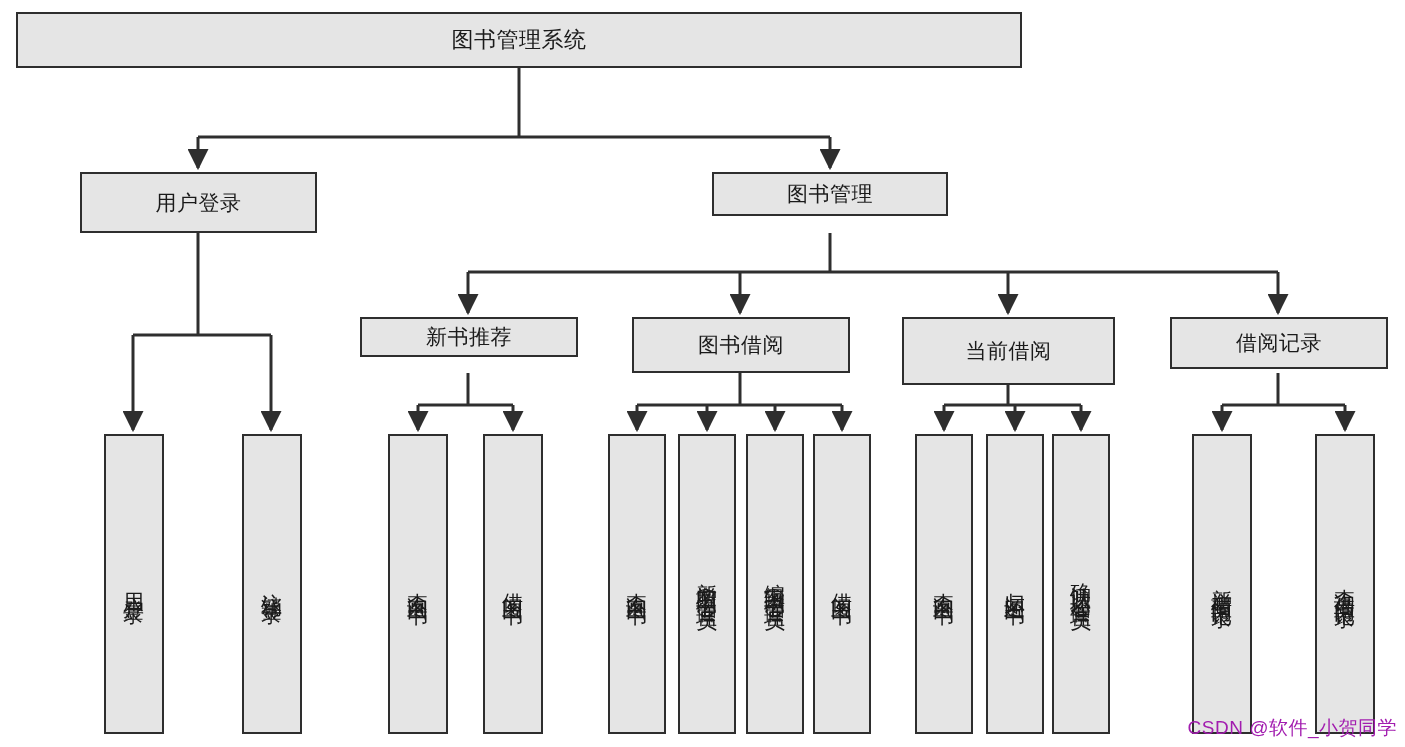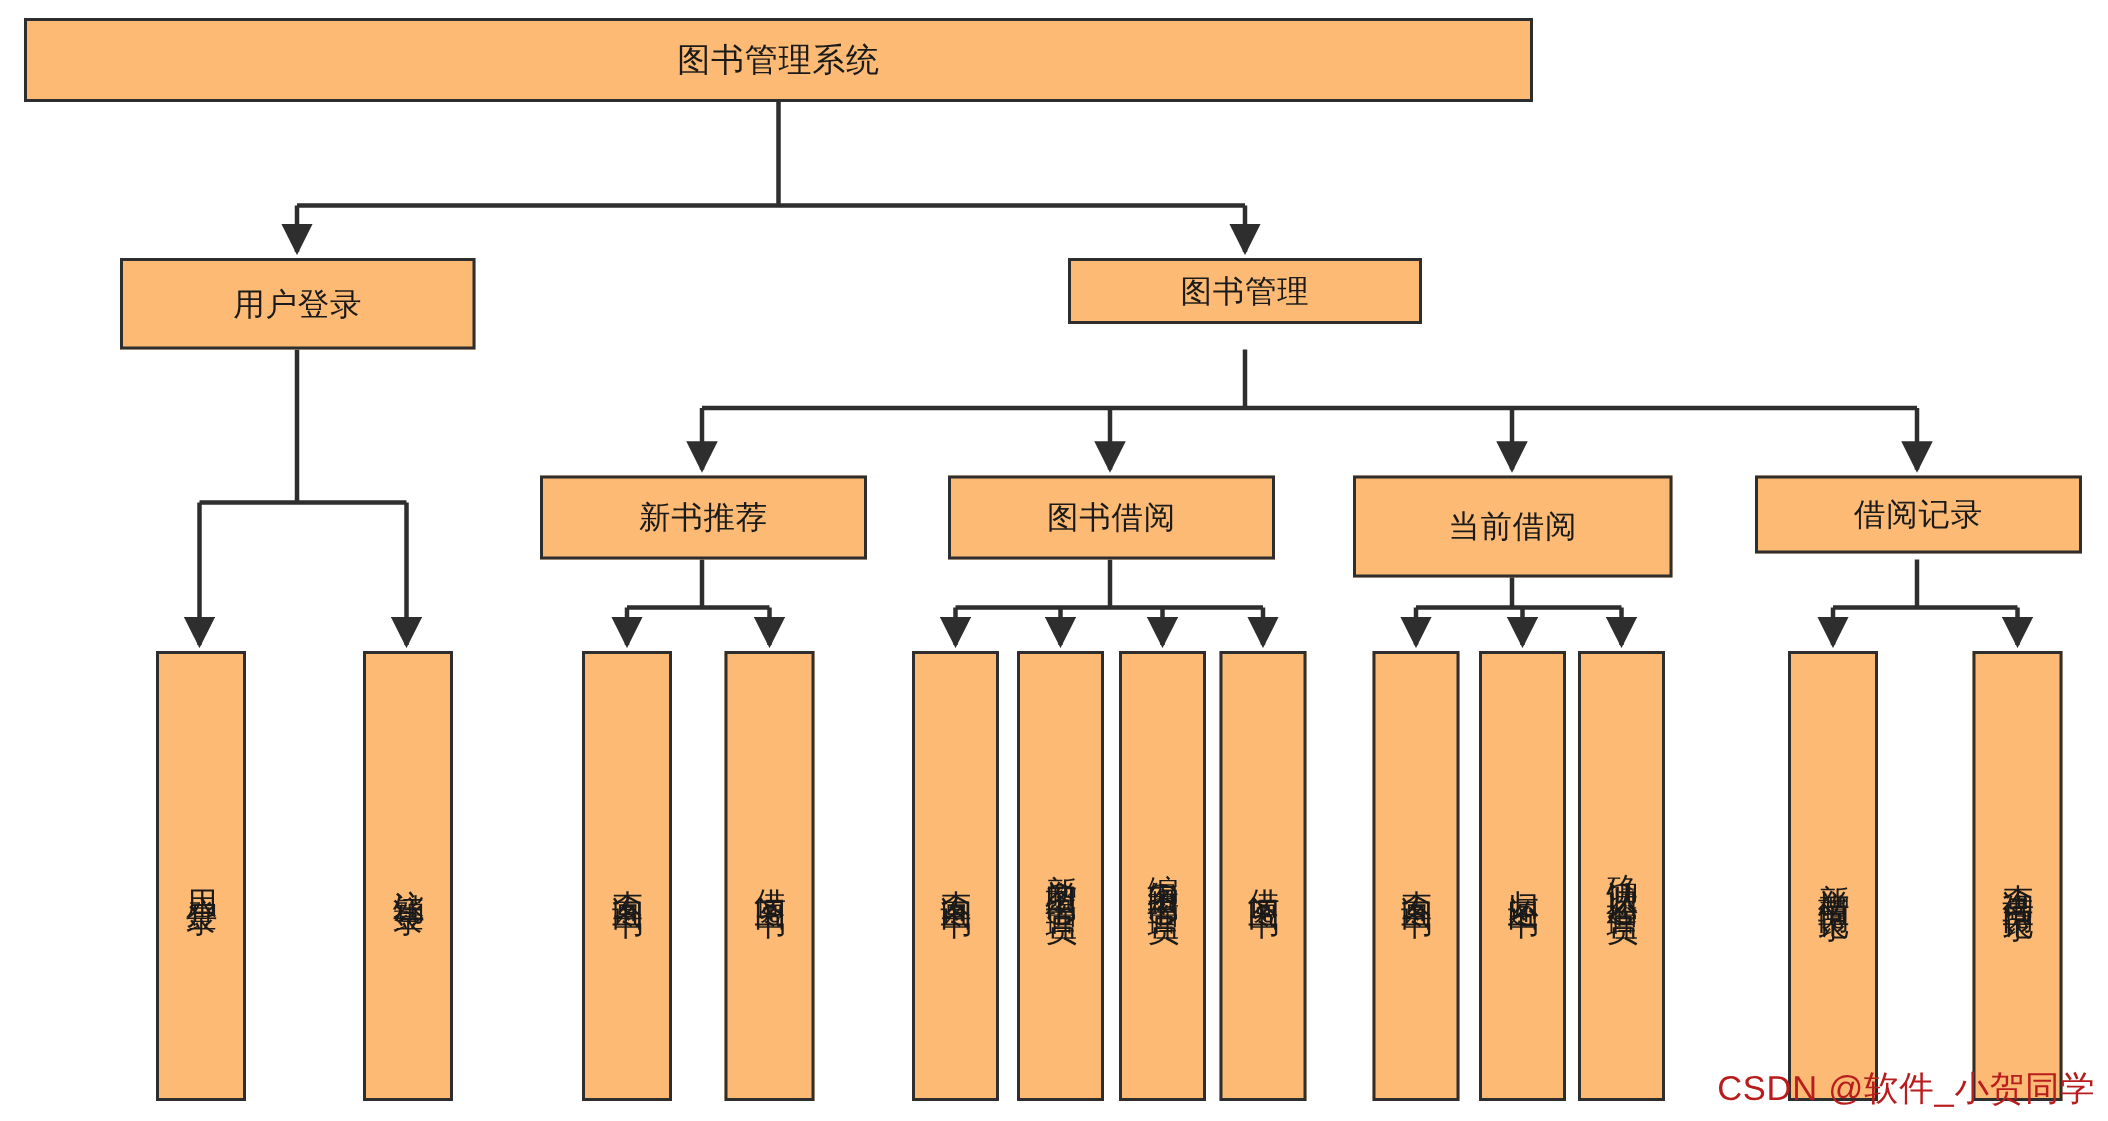--- a/index.html
+++ b/index.html
@@ -19,21 +19,21 @@
     position: absolute;
     left: 0;
     top: 0;
     width: 1405px;
     height: 747px;
   }
   .node {
     position: absolute;
     box-sizing: border-box;
     border: 2px solid #2e2e2e;
-    background: #fdba74;
+    background: #e5e5e5;
     display: flex;
     align-items: center;
     justify-content: center;
     color: #1a1a1a;
     z-index: 2;
   }
   .node.h {
     font-size: 21px;
     letter-spacing: 0.5px;
   }
@@ -47,22 +47,22 @@
     line-height: 1;
     white-space: nowrap;
   }
   .node.root {
     font-size: 22px;
   }
   .watermark {
     position: absolute;
     right: 8px;
     bottom: 6px;
-    font-size: 23px;
-    color: #b91c1c;
+    font-size: 19px;
+    color: #a21caf;
     letter-spacing: 0.5px;
     z-index: 3;
     white-space: nowrap;
   }
 </style>
 </head>
 <body>
 
 <div id="canvas">
 
@@ -115,21 +115,21 @@
       <path d="M 1345 405 L 1345 430" marker-end="url(#arrow)"></path>
     </g>
   </svg>
 
   <div class="node h root" style="left:16px;top:12px;width:1006px;height:56px;">图书管理系统</div>
 
   <div class="node h" style="left:80px;top:172px;width:237px;height:61px;">用户登录</div>
 
   <div class="node h" style="left:712px;top:172px;width:236px;height:44px;">图书管理</div>
 
-  <div class="node h" style="left:360px;top:317px;width:218px;height:56px;">新书推荐</div>
+  <div class="node h" style="left:360px;top:317px;width:218px;height:40px;">新书推荐</div>
 
   <div class="node h" style="left:632px;top:317px;width:218px;height:56px;">图书借阅</div>
 
   <div class="node h" style="left:902px;top:317px;width:213px;height:68px;">当前借阅</div>
 
   <div class="node h" style="left:1170px;top:317px;width:218px;height:52px;">借阅记录</div>
 
   <div class="node v" style="left:104px;top:434px;width:60px;height:300px;">
     <span class="vtext">用户登录</span>
   </div>

